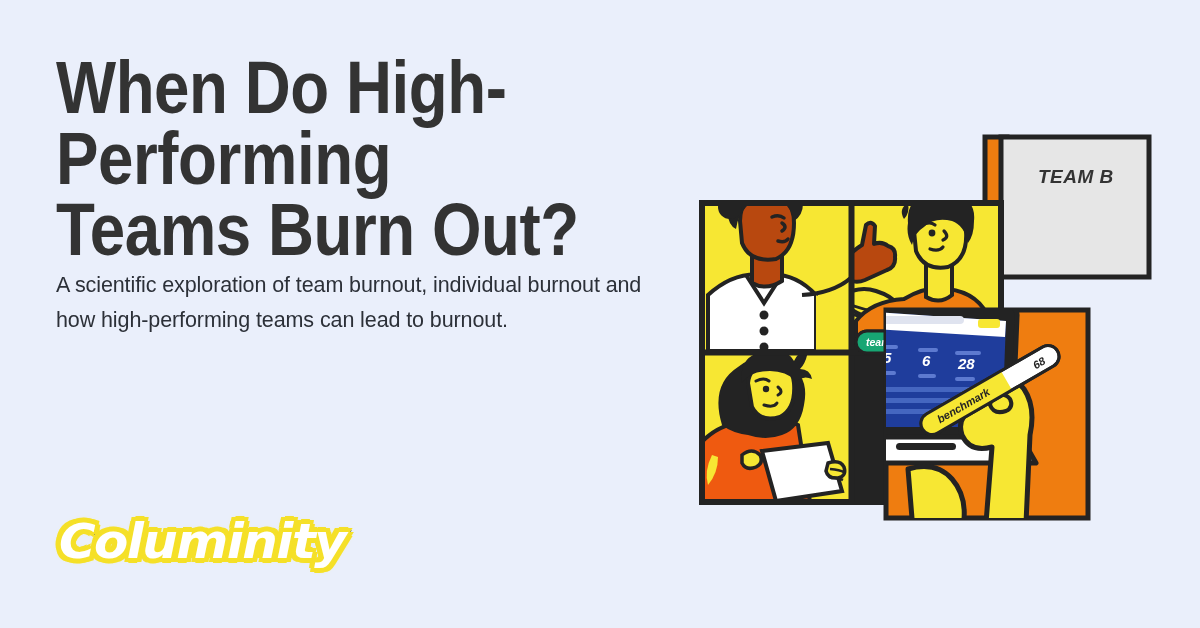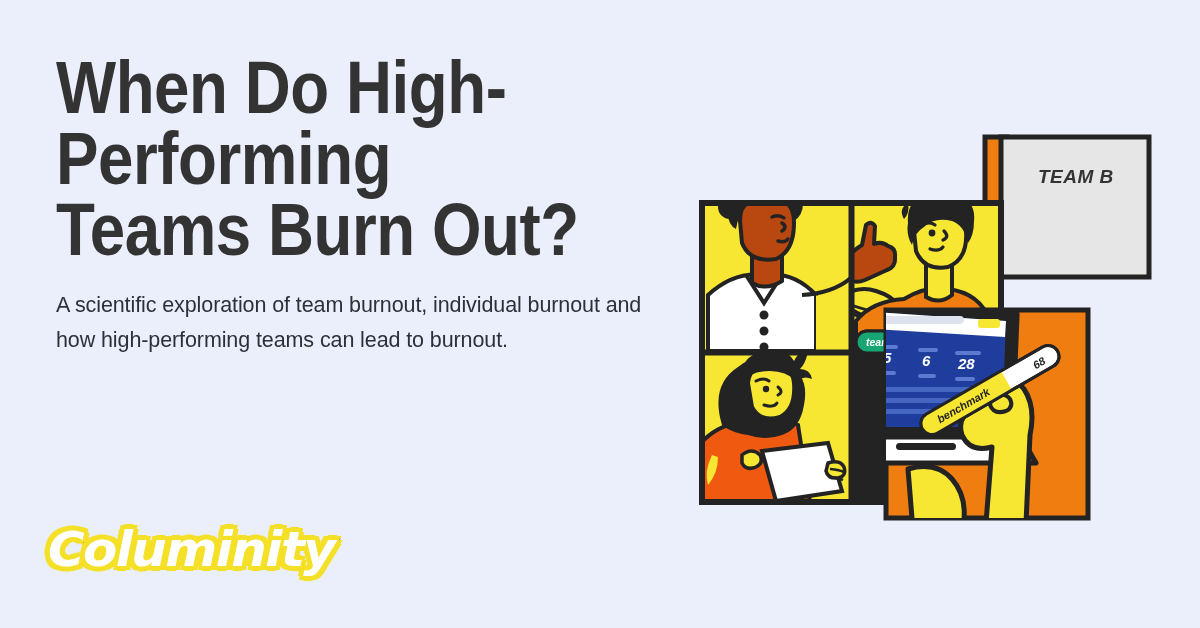--- a/index.html
+++ b/index.html
@@ -41,38 +41,38 @@
     letter-spacing: -0.5px;
     transform: scaleX(0.86);
     transform-origin: left top;
     white-space: pre-line;
   }
 
   .subhead {
     margin: 0;
     position: absolute;
     left: 0;
-    top: 236px;
+    top: 216px;
     width: 610px;
     color: #2c3038;
     font-family: "Liberation Sans", sans-serif;
     font-weight: 400;
     font-size: 21.5px;
     line-height: 1.62;
     letter-spacing: -0.1px;
   }
 
   
   .logo {
     position: absolute;
-    left: 48px;
+    left: 59px;
     top: 505px;
     height: 72px;
     display: flex;
-    align-items: flex-end;
+    align-items: center;
   }
   .logo-text {
     font-family: "DejaVu Sans", sans-serif;
     font-weight: 700;
     font-style: italic;
     font-size: 48px;
     letter-spacing: -1.5px;
     color: #ffffff;
     transform: scaleX(1.04);
     transform-origin: left center;

